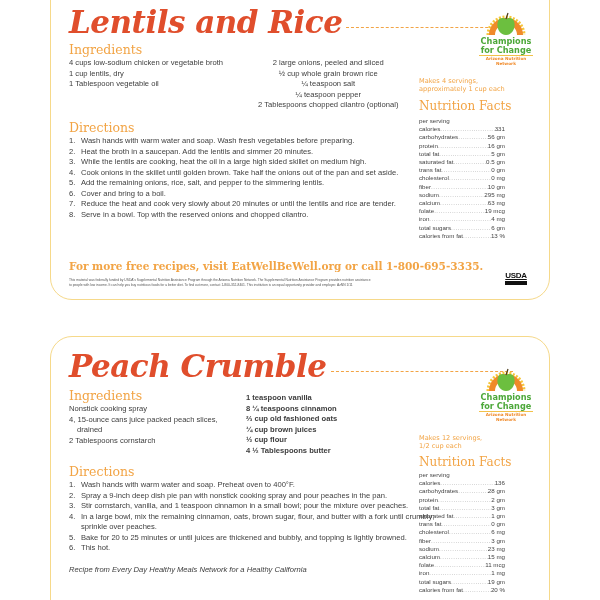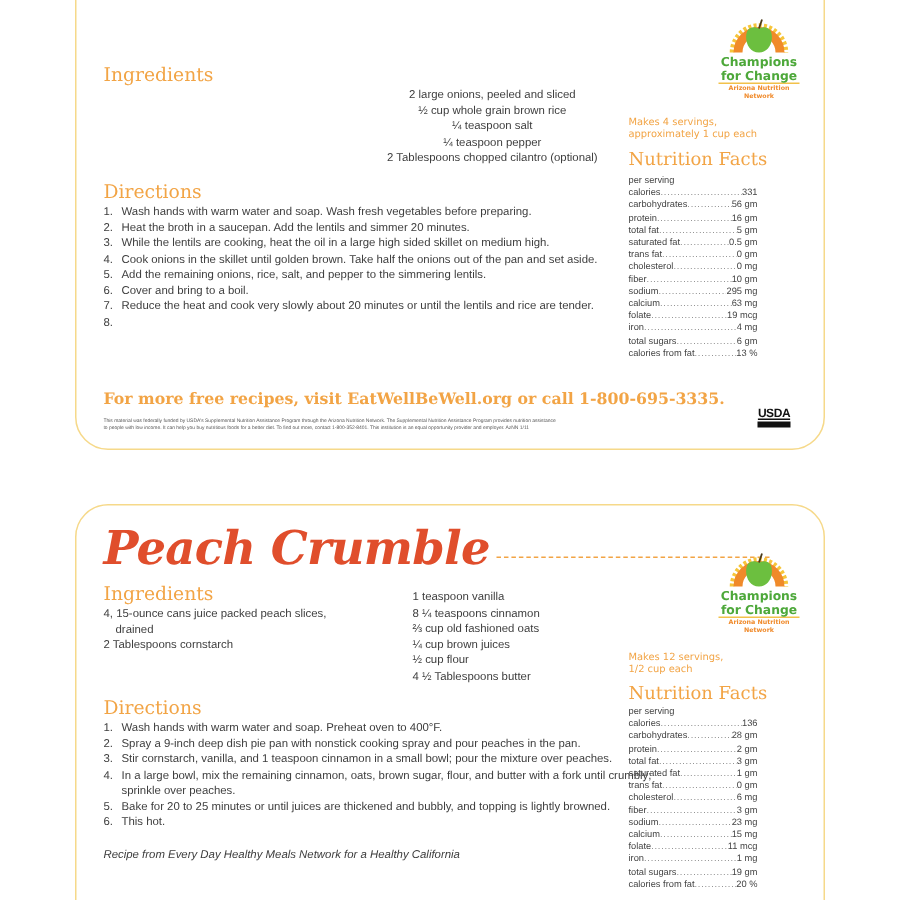--- a/index.html
+++ b/index.html
@@ -46,37 +46,46 @@
   .fine { position: absolute; left: 18px; width: 400px; font-size: 3.3px; line-height: 5.4px; color: #555; white-space: nowrap; overflow: hidden; }
   .usda { position: absolute; right: 22px; width: 22px; text-align: center; }
   .usda .t { font-family: "Liberation Sans", sans-serif; font-weight: bold; font-size: 8px; color: #111; line-height: 8px; text-decoration: underline; letter-spacing: -0.3px; }
   .usda .bar { height: 4px; background: #111; margin-top: 1px; }
   .credit { position: absolute; left: 18px; font-size: 7.6px; font-style: italic; color: #3d3d3d; white-space: nowrap; text-align: center; }
 </style>
 </head>
 <body>
 
 <div class="card card1">
+  <div class="title-row" style="top:36px;">
+    <span class="title">Lentils and Rice</span>
+    <span class="dashes"></span>
+  </div>
 
   <div class="logo" style="left:420px; top:32px;">
     <svg width="40" height="34" viewBox="0 0 40 34">
       <path d="M2 32 A18 18 0 0 1 38 32" fill="none" stroke="#f6c53a" stroke-width="3" stroke-dasharray="2 1.5"></path>
       <path d="M6 32 A14 14 0 0 1 34 32" fill="none" stroke="#f08a2a" stroke-width="6"></path>
       <path d="M12 18 C 10 24, 13 32, 20 32 C 27 32, 30 24, 28 18 C 26 14, 22 15, 20 16 C 18 15, 14 14, 12 18 Z" fill="#6cbf3f"></path>
       <path d="M20 16 L22 10" stroke="#4a3a1a" stroke-width="1.2"></path>
     </svg>
     <div class="l1">Champions</div>
     <div class="l1">for Change</div>
     <div class="l2">
       <span>Arizona Nutrition</span><br>
       <span>Network</span>
     </div>
   </div>
 
   <div class="section-h" style="top:71px;">Ingredients</div>
+  <div class="ing-col" style="left:18px; top:87px;">
+    <div>4 cups low-sodium chicken or vegetable broth</div>
+    <div>1 cup lentils, dry</div>
+    <div>1 Tablespoon vegetable oil</div>
+  </div>
   <div class="ing-col" style="left:207px; top:87px;text-align:center;">
     <div>2 large onions, peeled and sliced</div>
     <div>½ cup whole grain brown rice</div>
     <div>¼ teaspoon salt</div>
     <div>¼ teaspoon pepper</div>
     <div>2 Tablespoons chopped cilantro (optional)</div>
   </div>
 
   <div class="section-h" style="top:149px;">Directions</div>
   <ol class="dirs" style="top:165px; width:370px;">
@@ -103,20 +112,21 @@
     <li>
         <span class="num">6.</span>
         <span>Cover and bring to a boil.</span>
       </li>
     <li>
         <span class="num">7.</span>
         <span>Reduce the heat and cook very slowly about 20 minutes or until the lentils and rice are tender.</span>
       </li>
     <li>
         <span class="num">8.</span>
+        <span>Serve in a bowl. Top with the reserved onions and chopped cilantro.</span>
       </li>
   </ol>
 
   <div class="makes" style="top:107px;">
     <div>Makes 4 servings,</div>
     <div>approximately 1 cup each</div>
   </div>
   <div class="nf-title" style="top:128px;">Nutrition Facts</div>
   <div class="nf" style="top:146px;">
     <div>per serving</div>
@@ -219,24 +229,25 @@
     <div class="l1">Champions</div>
     <div class="l1">for Change</div>
     <div class="l2">
       <span>Arizona Nutrition</span><br>
       <span>Network</span>
     </div>
   </div>
 
   <div class="section-h" style="top:51px;">Ingredients</div>
   <div class="ing-col" style="left:18px; top:67px; width:160px;">
+    <div>Nonstick cooking spray</div>
     <div class="wrap">4, 15-ounce cans juice packed peach slices, drained</div>
     <div>2 Tablespoons cornstarch</div>
   </div>
-  <div class="ing-col" style="left:224px; top:56px;">
+  <div class="ing-col" style="left:195px; top:56px;font-weight:bold;">
     <div>1 teaspoon vanilla</div>
     <div>8 ¼ teaspoons cinnamon</div>
     <div>⅔ cup old fashioned oats</div>
     <div>¼ cup brown juices</div>
     <div>½ cup flour</div>
     <div>4 ½ Tablespoons butter</div>
   </div>
 
   <div class="section-h" style="top:127px;">Directions</div>
   <ol class="dirs" style="top:143px; width:370px;">

